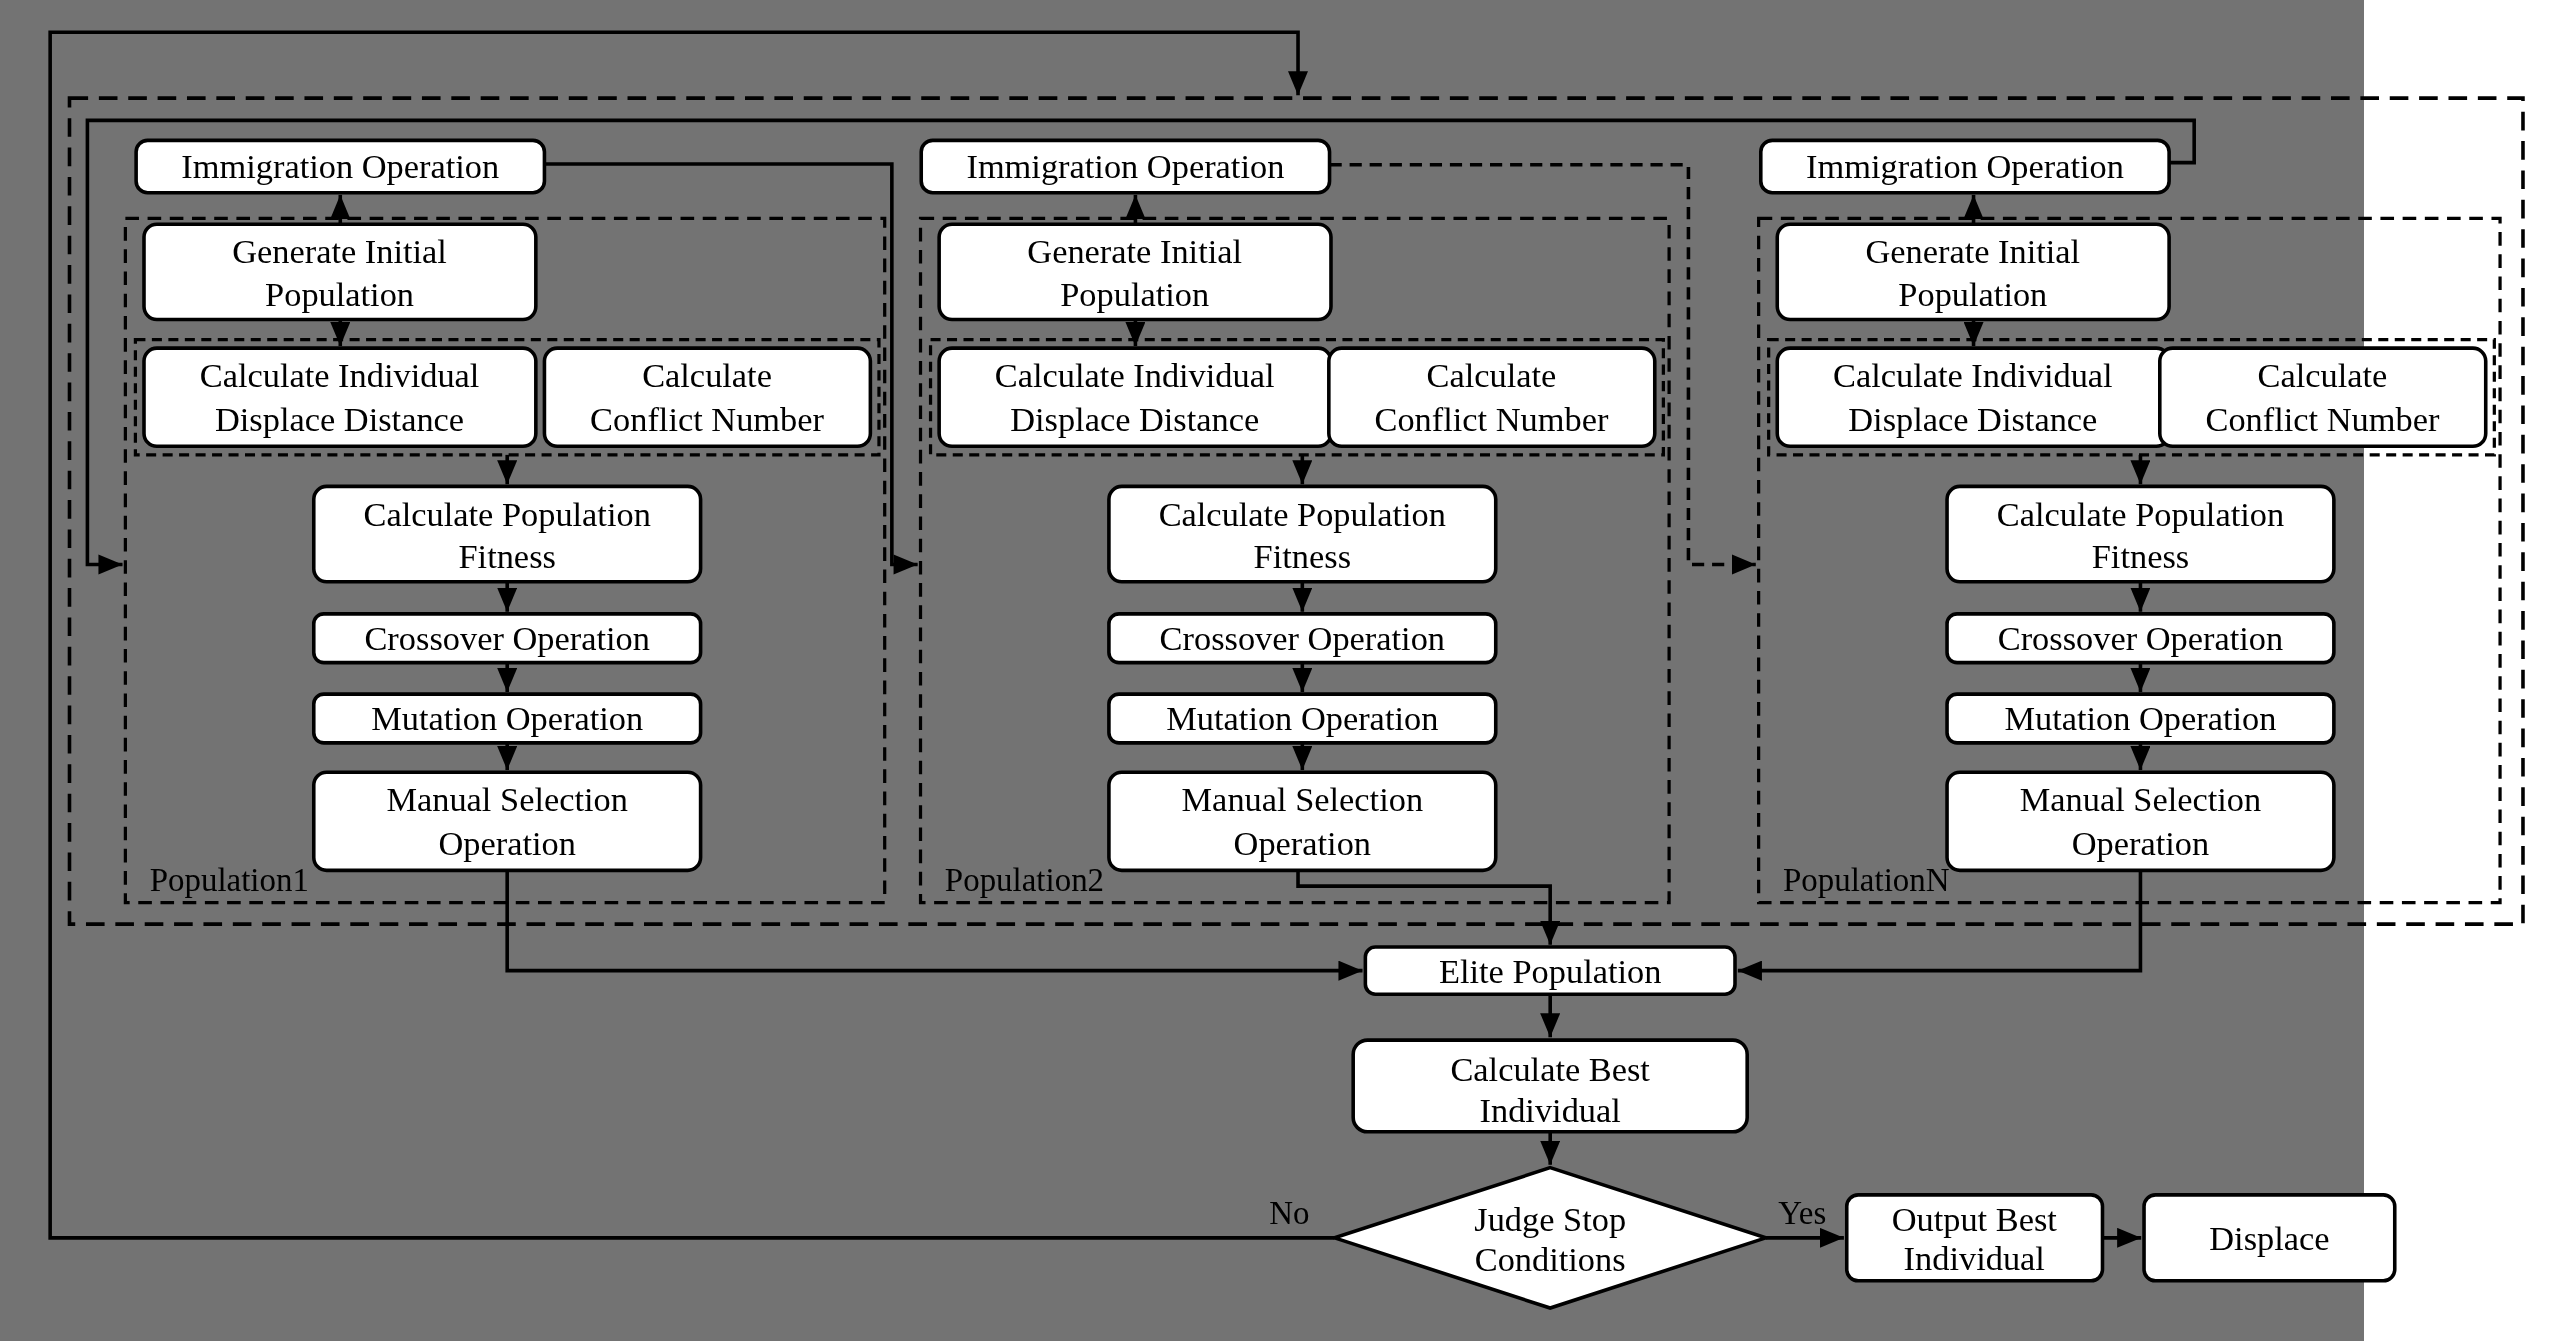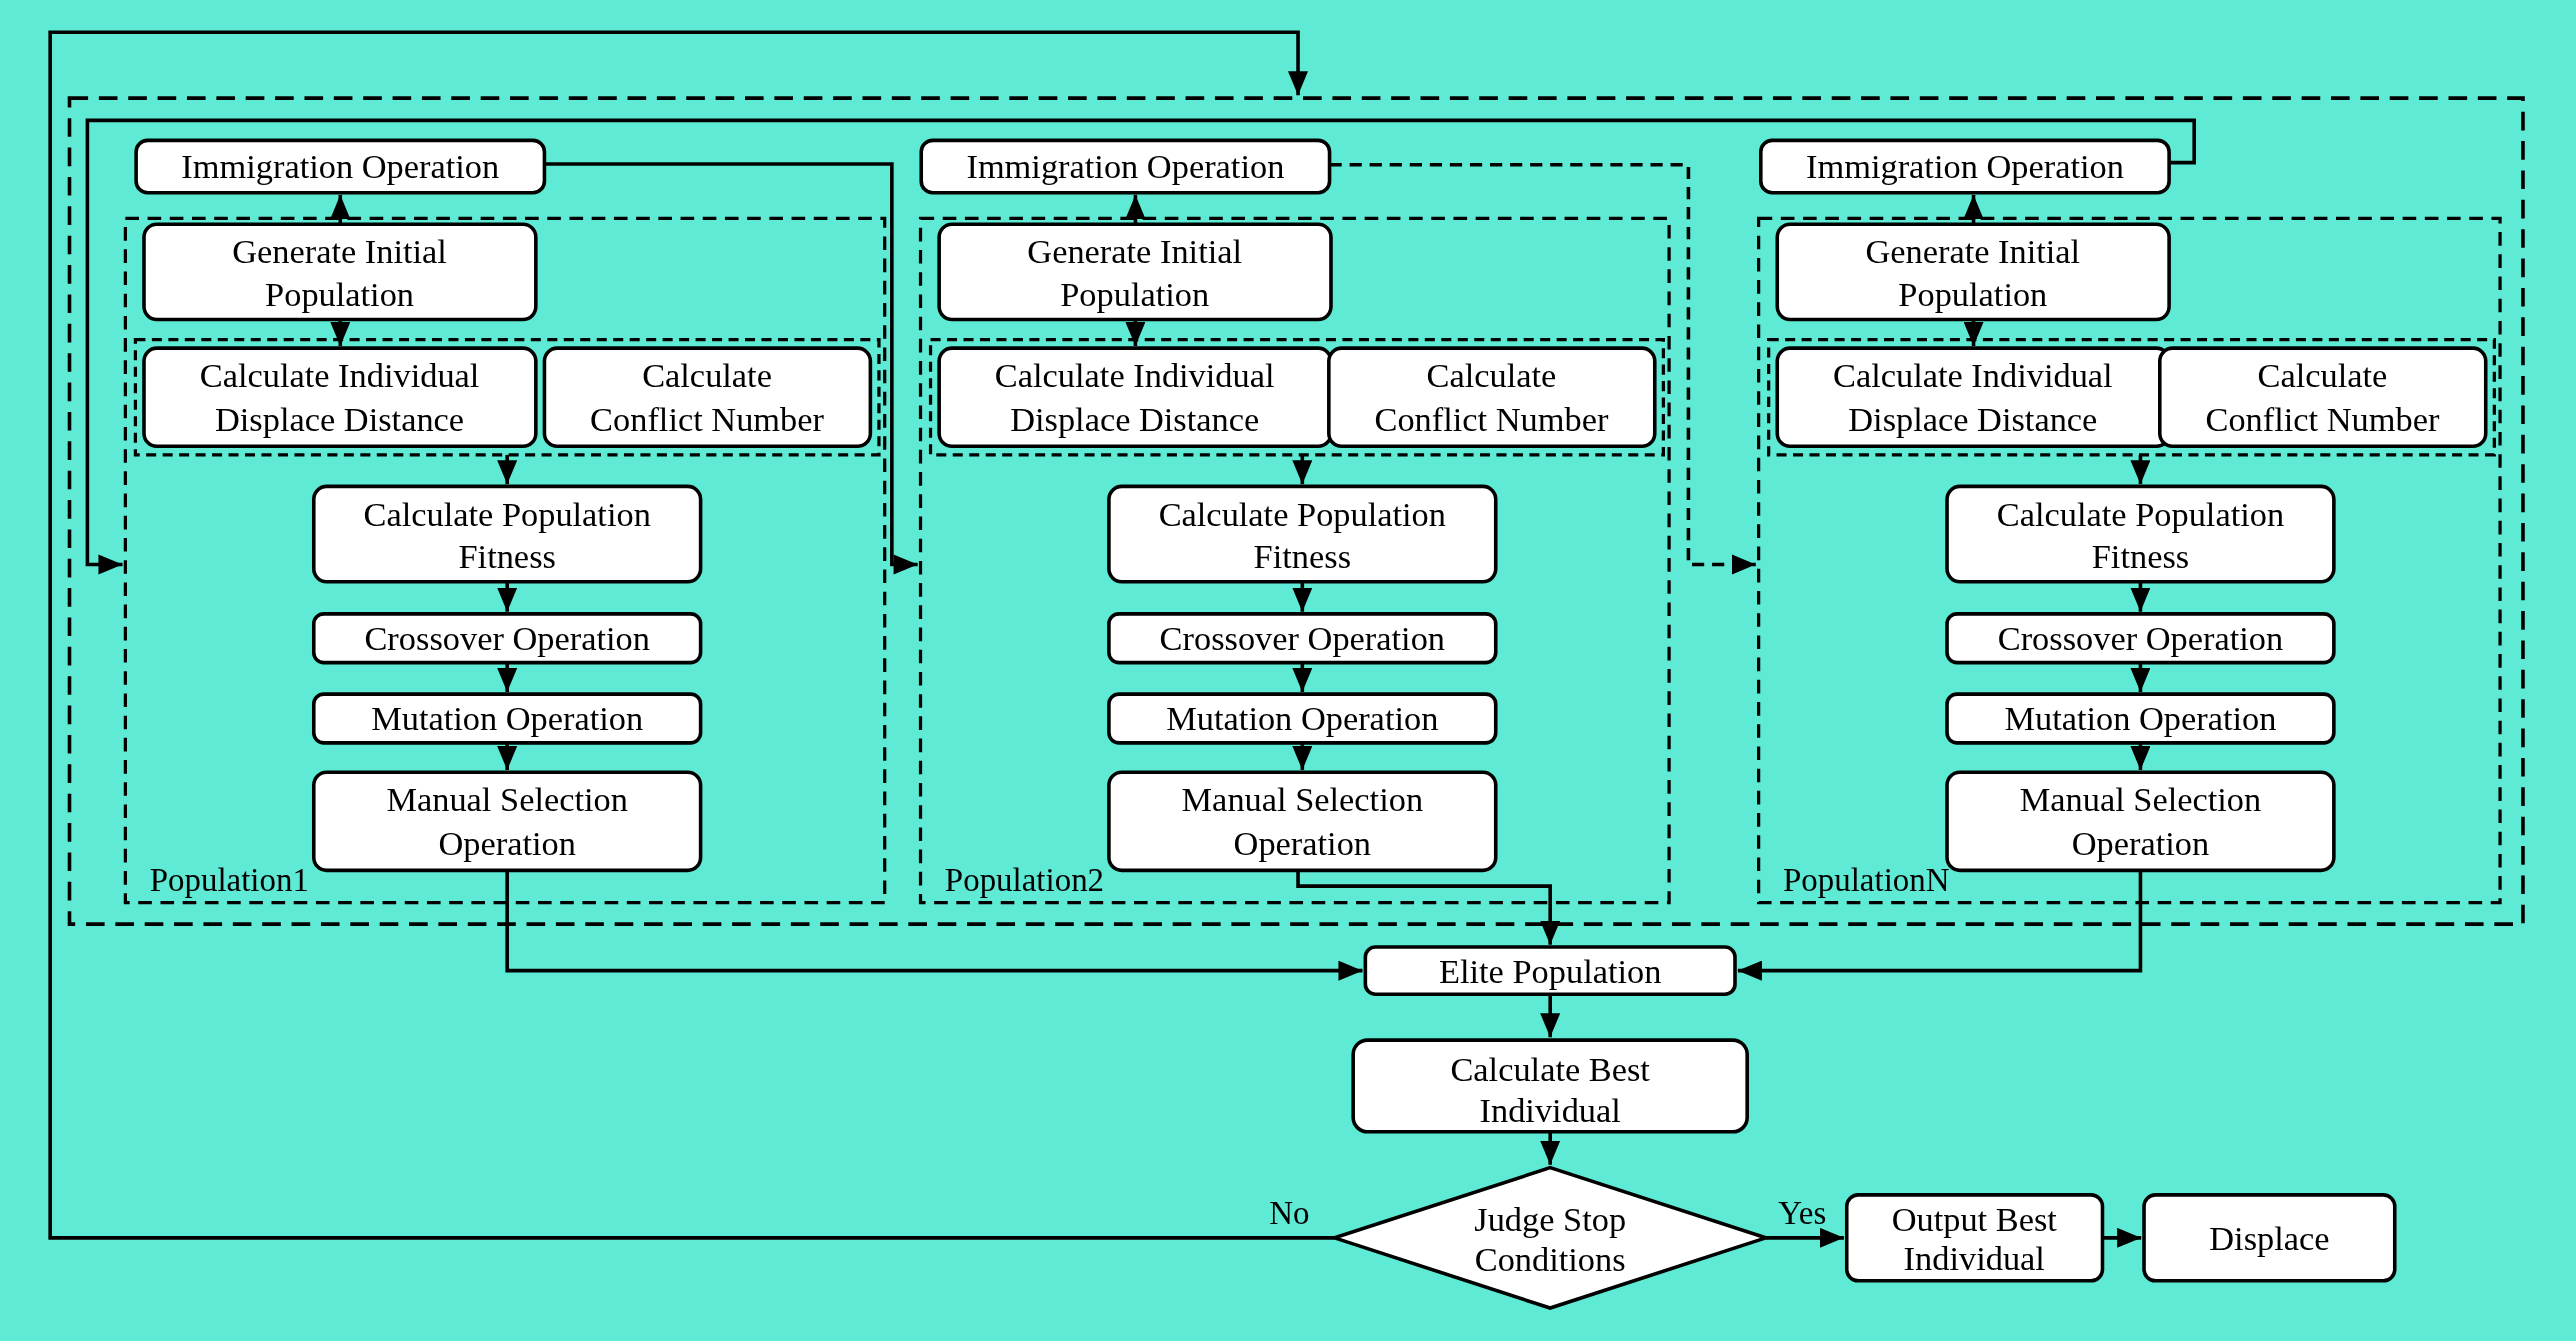--- a/index.html
+++ b/index.html
@@ -1,16 +1,16 @@
 <!DOCTYPE html>
 <html style="font-size:11.5px"><head>
 <meta charset="utf-8">
 <style>
   html, body { margin: 0; padding: 0; background: #ffffff; }
-  .stage { width: 2576px; height: 1341px; position: relative; background: #5eead4; }
+  .stage { width: 2364px; height: 1341px; position: relative; background: #737373; }
   svg { display: block; }
 
   .box      { fill: #ffffff; stroke: #000000; stroke-width: 5; }
   .diamond  { fill: #ffffff; stroke: #000000; stroke-width: 5; }
   .dash-outer { fill: none; stroke: #000000; stroke-width: 5;   stroke-dasharray: 26 15; }
   .dash-pop   { fill: none; stroke: #000000; stroke-width: 4.5; stroke-dasharray: 19 12; }
   .dash-row   { fill: none; stroke: #000000; stroke-width: 4.5; stroke-dasharray: 14 9; }
   .ln   { fill: none; stroke: #000000; stroke-width: 5; }
   .ln-d { fill: none; stroke: #000000; stroke-width: 5; stroke-dasharray: 17 11; }
 

